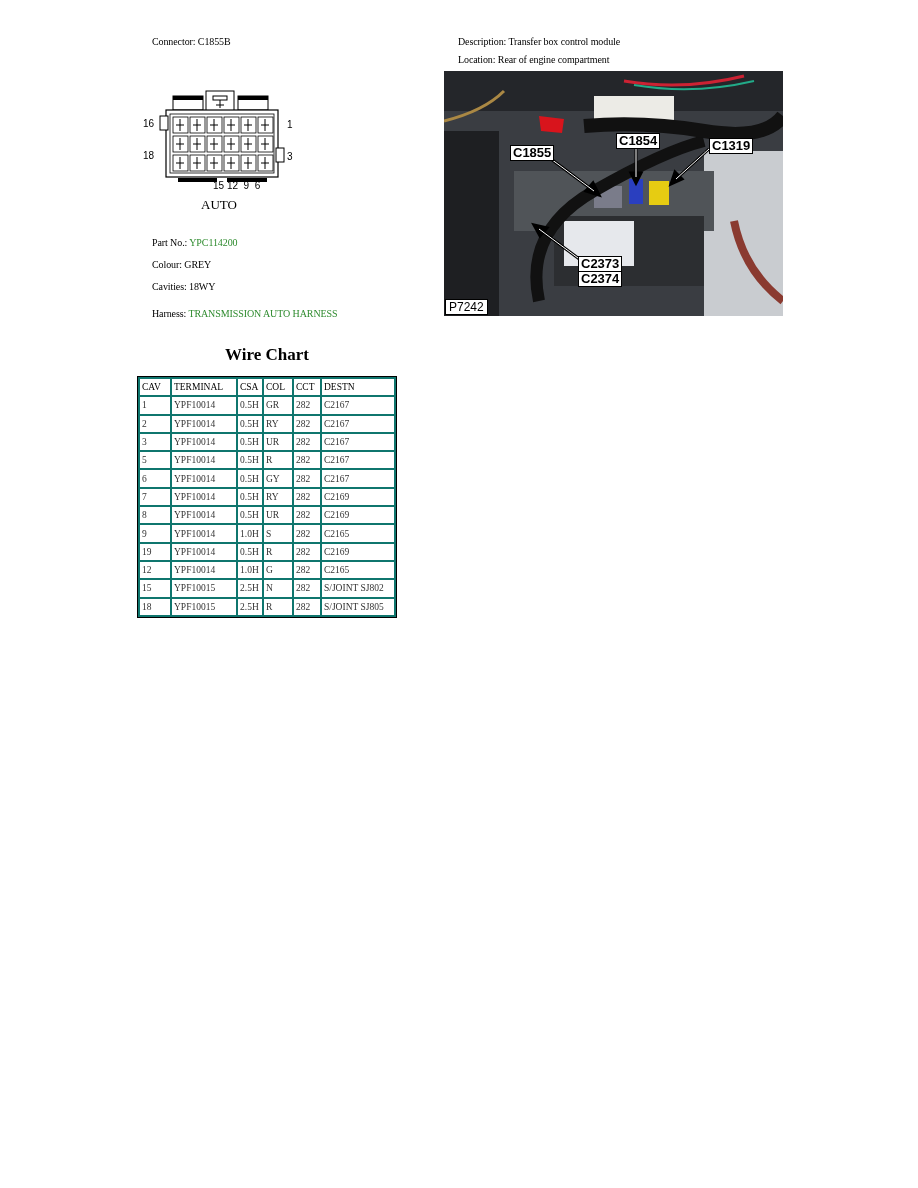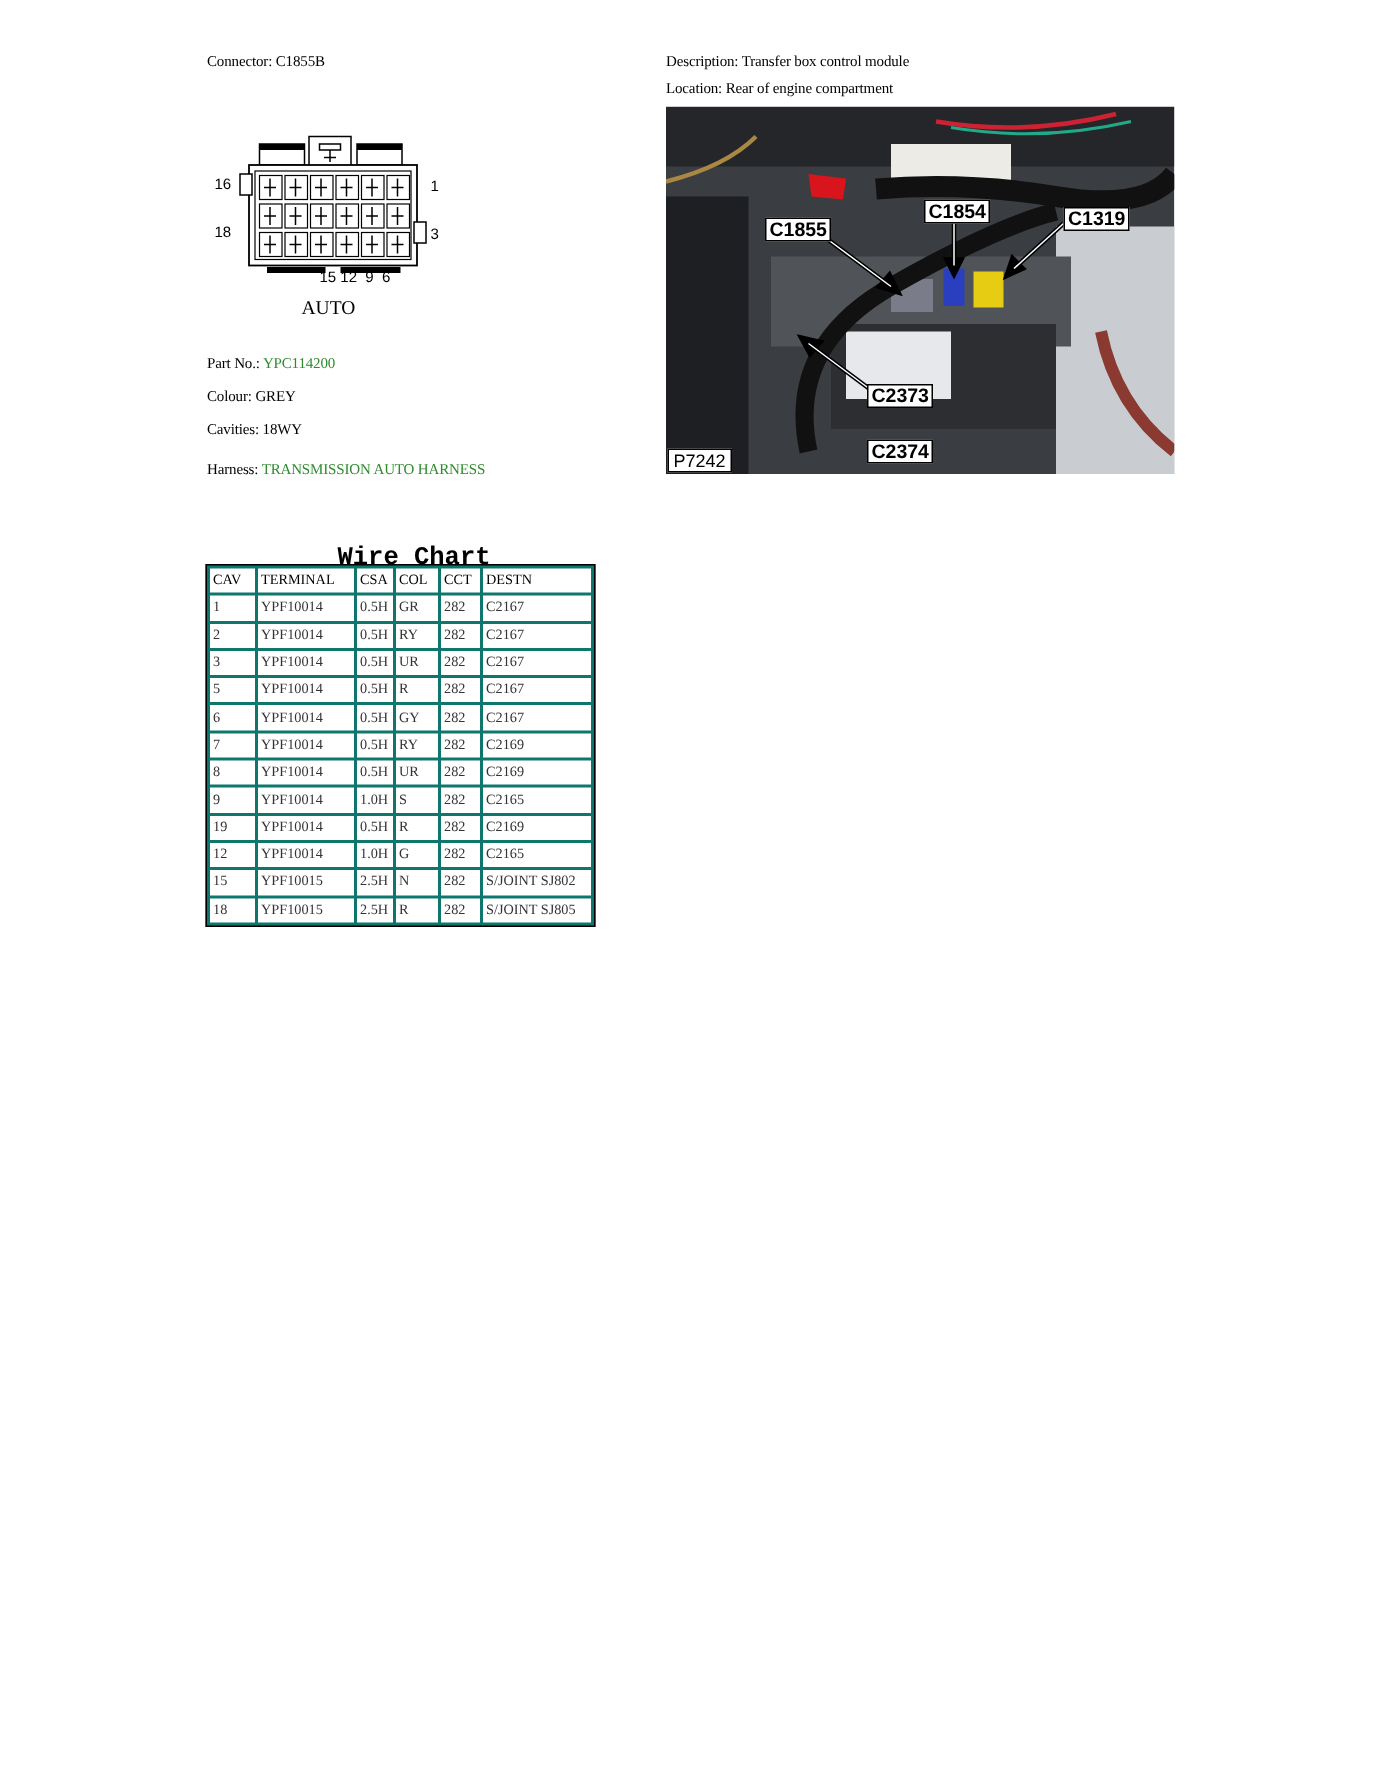--- a/index.html
+++ b/index.html
@@ -1,19 +1,19 @@
 <!DOCTYPE html>
 <html><head>
 <meta charset="utf-8">
 <style>
   html, body { margin:0; padding:0; background:#ffffff; }
   body { width:918px; height:1188px; position:relative; overflow:hidden;
          font-family:"Liberation Serif","DejaVu Serif",serif; color:#000; }
   .abs { position:absolute; }
-  .lbl { font-size:10px; white-space:nowrap; letter-spacing:-0.1px; }
+  .lbl { font-size:10px; white-space:nowrap; letter-spacing:-0.1px;margin-left:14px; }
   .green { color:#2e8b2e; }
   .wc-title { font-size:17px; font-weight:bold; }
   table.wire { position:absolute; left:137px; top:376px; border-collapse:separate;
                border-spacing:2px; background:#0f766e; border:1px solid #000; }
   table.wire td { background:#fff; font-size:9.5px; padding:1px 2px; height:14.3px;
                   line-height:12px; white-space:nowrap; color:#333; }
   table.wire tr.hdr td { color:#000; }
   .c-cav{width:26px}.c-term{width:60px}.c-csa{width:20px}.c-col{width:24px}.c-cct{width:22px}.c-dest{width:68px}
 
   .connector { left:140px; top:86px; width:160px; height:130px; }
@@ -88,21 +88,21 @@
 
 <div class="abs lbl" style="left:138px; top:237px;">
   <span>Part No.: </span><span class="green">YPC114200</span>
 </div>
 <div class="abs lbl" style="left:138px; top:259px;">Colour: GREY</div>
 <div class="abs lbl" style="left:138px; top:281px;">Cavities: 18WY</div>
 <div class="abs lbl" style="left:138px; top:308px;">
   <span>Harness: </span><span class="green">TRANSMISSION AUTO HARNESS</span>
 </div>
 
-<div class="abs wc-title" style="left:225px; top:363px;font-family:Liberation Mono, monospace;">Wire Chart</div>
+<div class="abs wc-title" style="left:225px; top:345px;">Wire Chart</div>
 
 <table class="wire">
   <tbody>
       <tr class="hdr">
     <td class="c-cav">CAV</td>
     <td class="c-term">TERMINAL</td>
     <td class="c-csa">CSA</td>
     <td class="c-col">COL</td>
     <td class="c-cct">CCT</td>
     <td class="c-dest">DESTN</td>
@@ -244,15 +244,15 @@
       <line x1="107" y1="88" x2="150" y2="120"></line>
       <line x1="192" y1="78" x2="192" y2="106"></line>
       <line x1="265" y1="78" x2="232" y2="108"></line>
       <line x1="138" y1="190" x2="95" y2="158"></line>
     </g>
   </svg>
   <span class="callout" style="left:66px; top:74px;">C1855</span>
   <span class="callout" style="left:172px; top:62px;">C1854</span>
   <span class="callout" style="left:265px; top:67px;">C1319</span>
   <span class="callout" style="left:134px; top:185px;">C2373</span>
-  <span class="callout" style="left:134px; top:200px;margin-top:22px;">C2374</span>
+  <span class="callout" style="left:134px; top:200px;">C2374</span>
   <span class="plabel">P7242</span>
 </div>
 
 </body></html>

